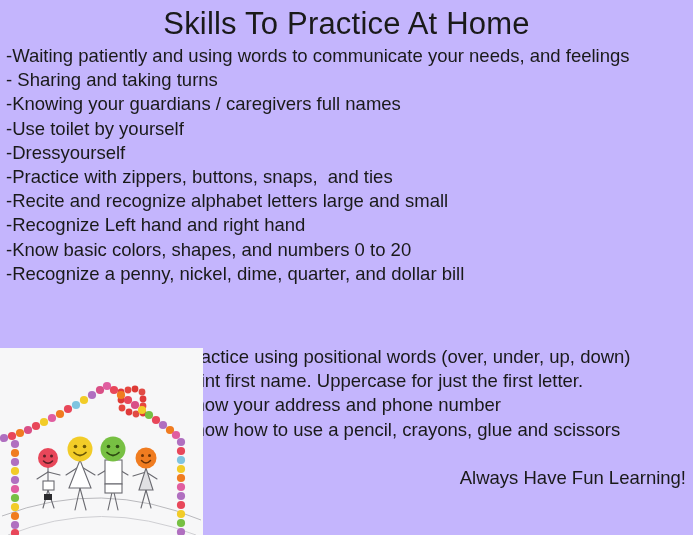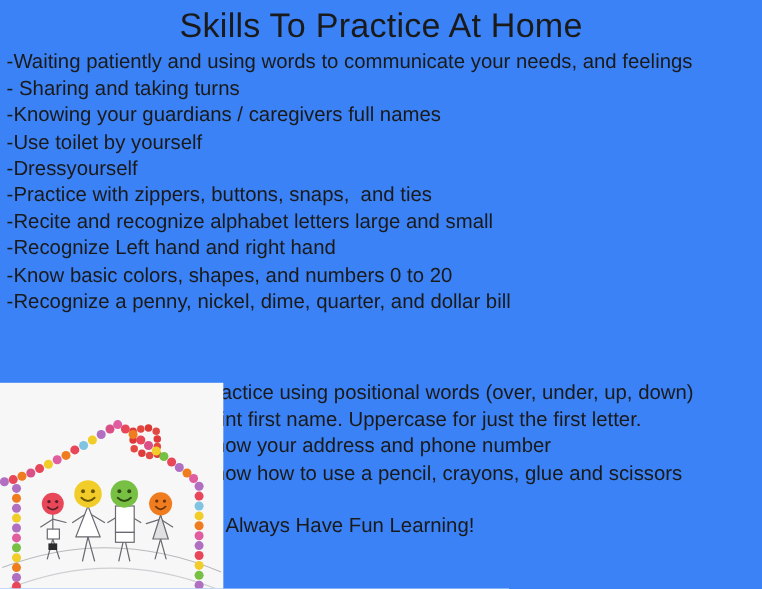--- a/index.html
+++ b/index.html
@@ -13,21 +13,21 @@
     position: relative;
     overflow: hidden;
     font-family: "Liberation Sans", sans-serif;
     color: #1a1a1a;
     -webkit-font-smoothing: antialiased;
   }
 
   #slide {
     position: absolute;
     inset: 0;
-    background: #3b82f6;
+    background: #c4b5fd;
     text-decoration: underline;
   }
 
   
   #title {
     position: absolute;
     top: 6px;
     left: 0;
     width: 693px;
     text-align: center;
@@ -64,23 +64,23 @@
     color: #1a1a1a;
   }
   #right-list .line {
     white-space: pre-wrap;
   }
 
   
   #closing {
     position: absolute;
     top: 466px;
-    left: 205px;
+    left: 216px;
     width: 470px;
-    text-align: left;
+    text-align: right;
     font-size: 18.5px;
     line-height: 24px;
     color: #1a1a1a;
     white-space: nowrap;
   }
 
   
   #photo {
     position: absolute;
     left: 0;

